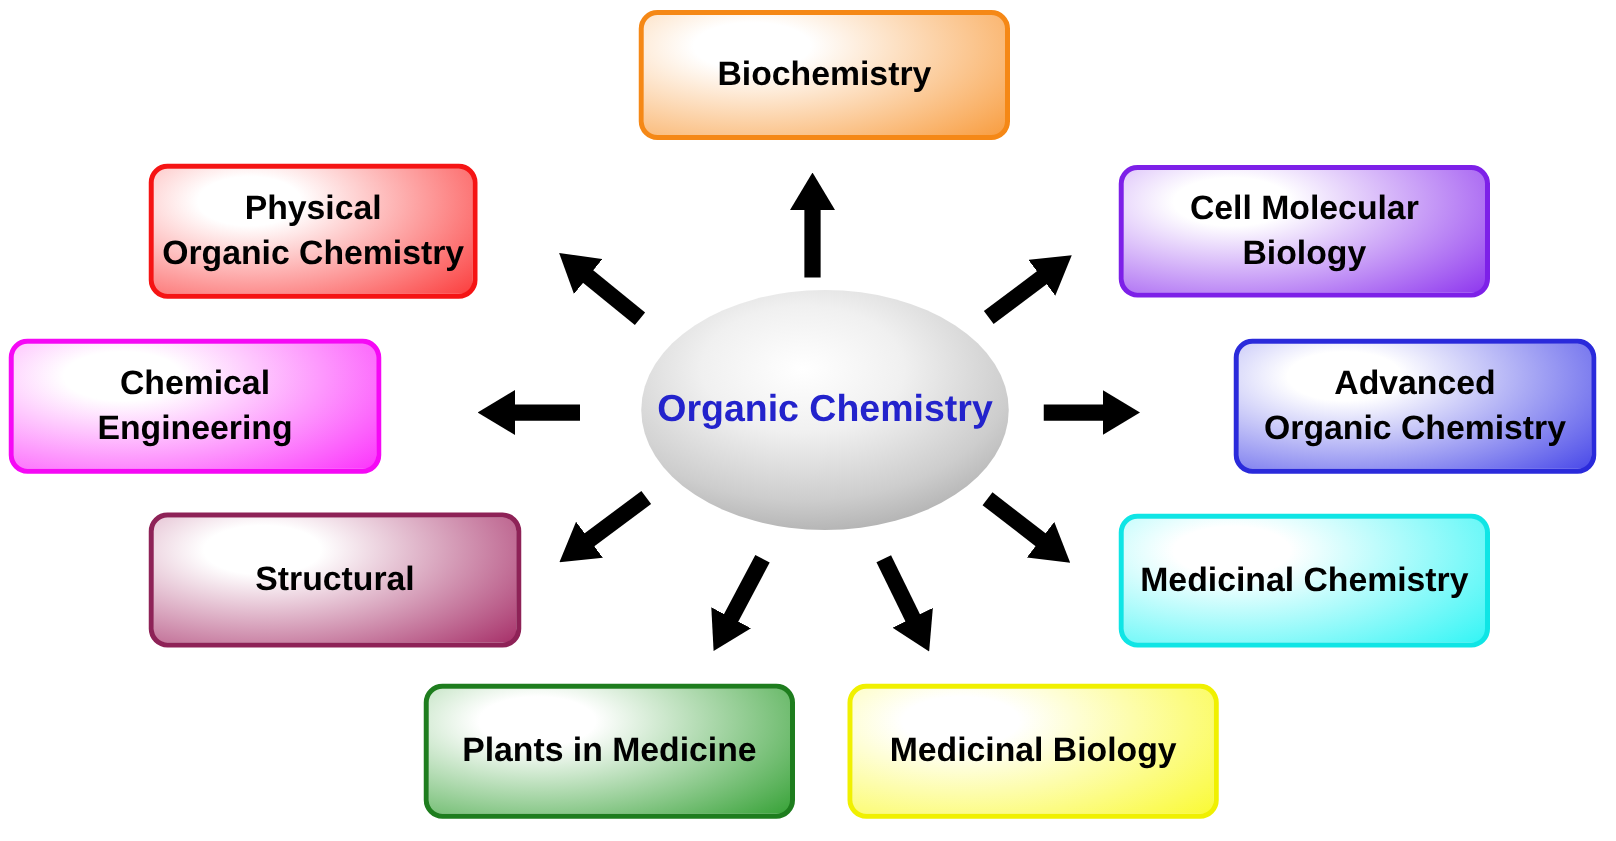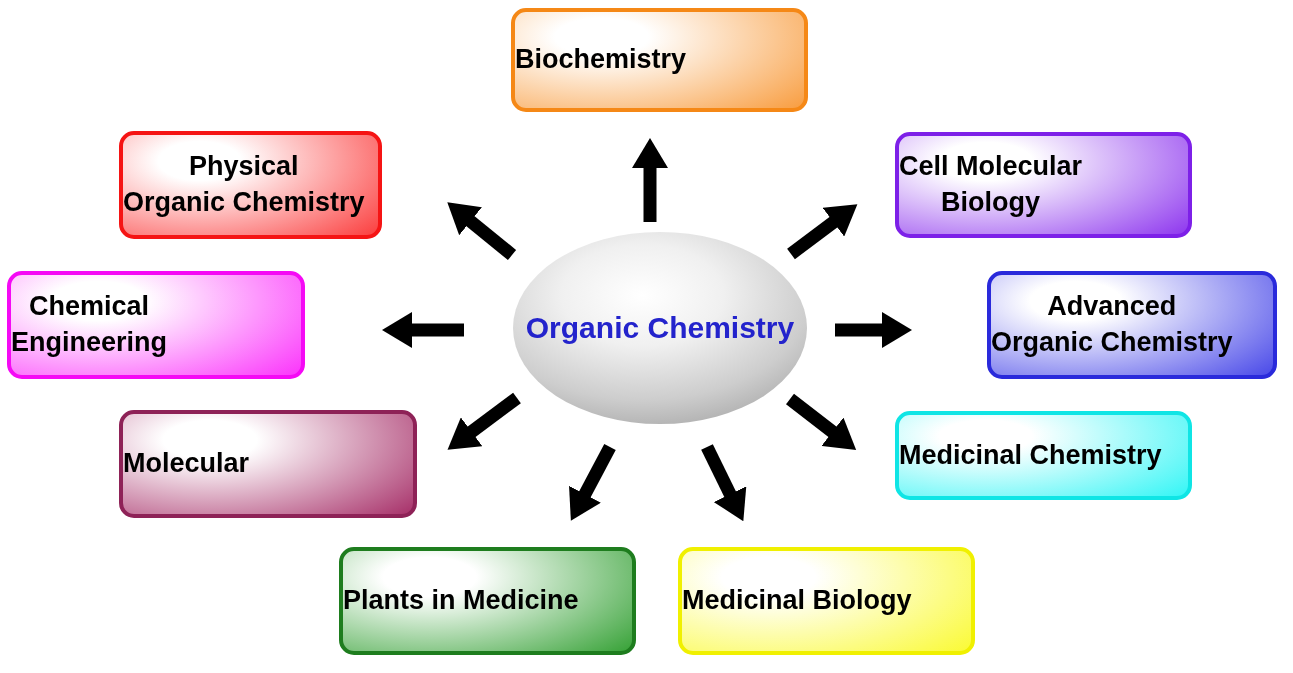--- a/index.html
+++ b/index.html
@@ -12,33 +12,33 @@
     overflow: hidden;
   }
   .node {
     position: absolute;
     box-sizing: border-box;
     border: 4px solid var(--border, #888);
     border-radius: 15px;
     background: radial-gradient(115% 140% at 30% 26%, #ffffff 0%, #ffffff 14%, var(--fill, #ccc) 82%);
     display: flex;
     align-items: center;
-    justify-content: flex-start;
+    justify-content: center;
     text-align: center;
     font-weight: bold;
     font-size: 27px;
     line-height: 1.32;
     color: #000000;
   }
   .node-label { white-space: pre-line; }
   
   .pos-biochemistry            { left: 511px; top: 8px;   width: 297px; height: 104px; }
   .pos-cell-molecular-biology  { left: 895px; top: 132px; width: 297px; height: 106px; }
   .pos-advanced-organic-chem   { left: 987px; top: 271px; width: 290px; height: 108px; }
-  .pos-medicinal-chemistry     { left: 895px; top: 411px; width: 297px; height: 89px; }
+  .pos-medicinal-chemistry     { left: 895px; top: 411px; width: 297px; height: 107px; }
   .pos-structural-biology      { left: 678px; top: 547px; width: 297px; height: 108px; }
   .pos-plants-in-medicine      { left: 339px; top: 547px; width: 297px; height: 108px; }
   .pos-toxicology              { left: 119px; top: 410px; width: 298px; height: 108px; }
   .pos-chemical-engineering    { left: 7px;   top: 271px; width: 298px; height: 108px; }
   .pos-physical-organic-chem   { left: 119px; top: 131px; width: 263px; height: 108px; }
 
   .center-ellipse {
     position: absolute;
     left: 513px;
     top: 232px;
@@ -101,21 +101,21 @@
   <div class="node pos-medicinal-chemistry" style="--fill: #2FF5F5; --border: #0FE5E5; color: rgb(0, 0, 0);">
     <span class="node-label">Medicinal Chemistry</span>
   </div>
   <div class="node pos-structural-biology" style="--fill: #FAFA30; --border: #F0F000; color: rgb(0, 0, 0);">
     <span class="node-label">Medicinal Biology</span>
   </div>
   <div class="node pos-plants-in-medicine" style="--fill: #33A033; --border: #1E7D1E; color: rgb(0, 0, 0);">
     <span class="node-label">Plants in Medicine</span>
   </div>
   <div class="node pos-toxicology" style="--fill: #A52C66; --border: #8E2257; color: rgb(0, 0, 0);">
-    <span class="node-label">Molecular</span>
+    <span class="node-label">Structural</span>
   </div>
   <div class="node pos-chemical-engineering" style="--fill: #FB30FB; --border: #F509F5; color: rgb(0, 0, 0);">
     <span class="node-label">Chemical
 Engineering</span>
   </div>
   <div class="node pos-physical-organic-chem" style="--fill: #FB3A3A; --border: #F51414; color: rgb(0, 0, 0);">
     <span class="node-label">Physical
 Organic Chemistry</span>
   </div>
 

